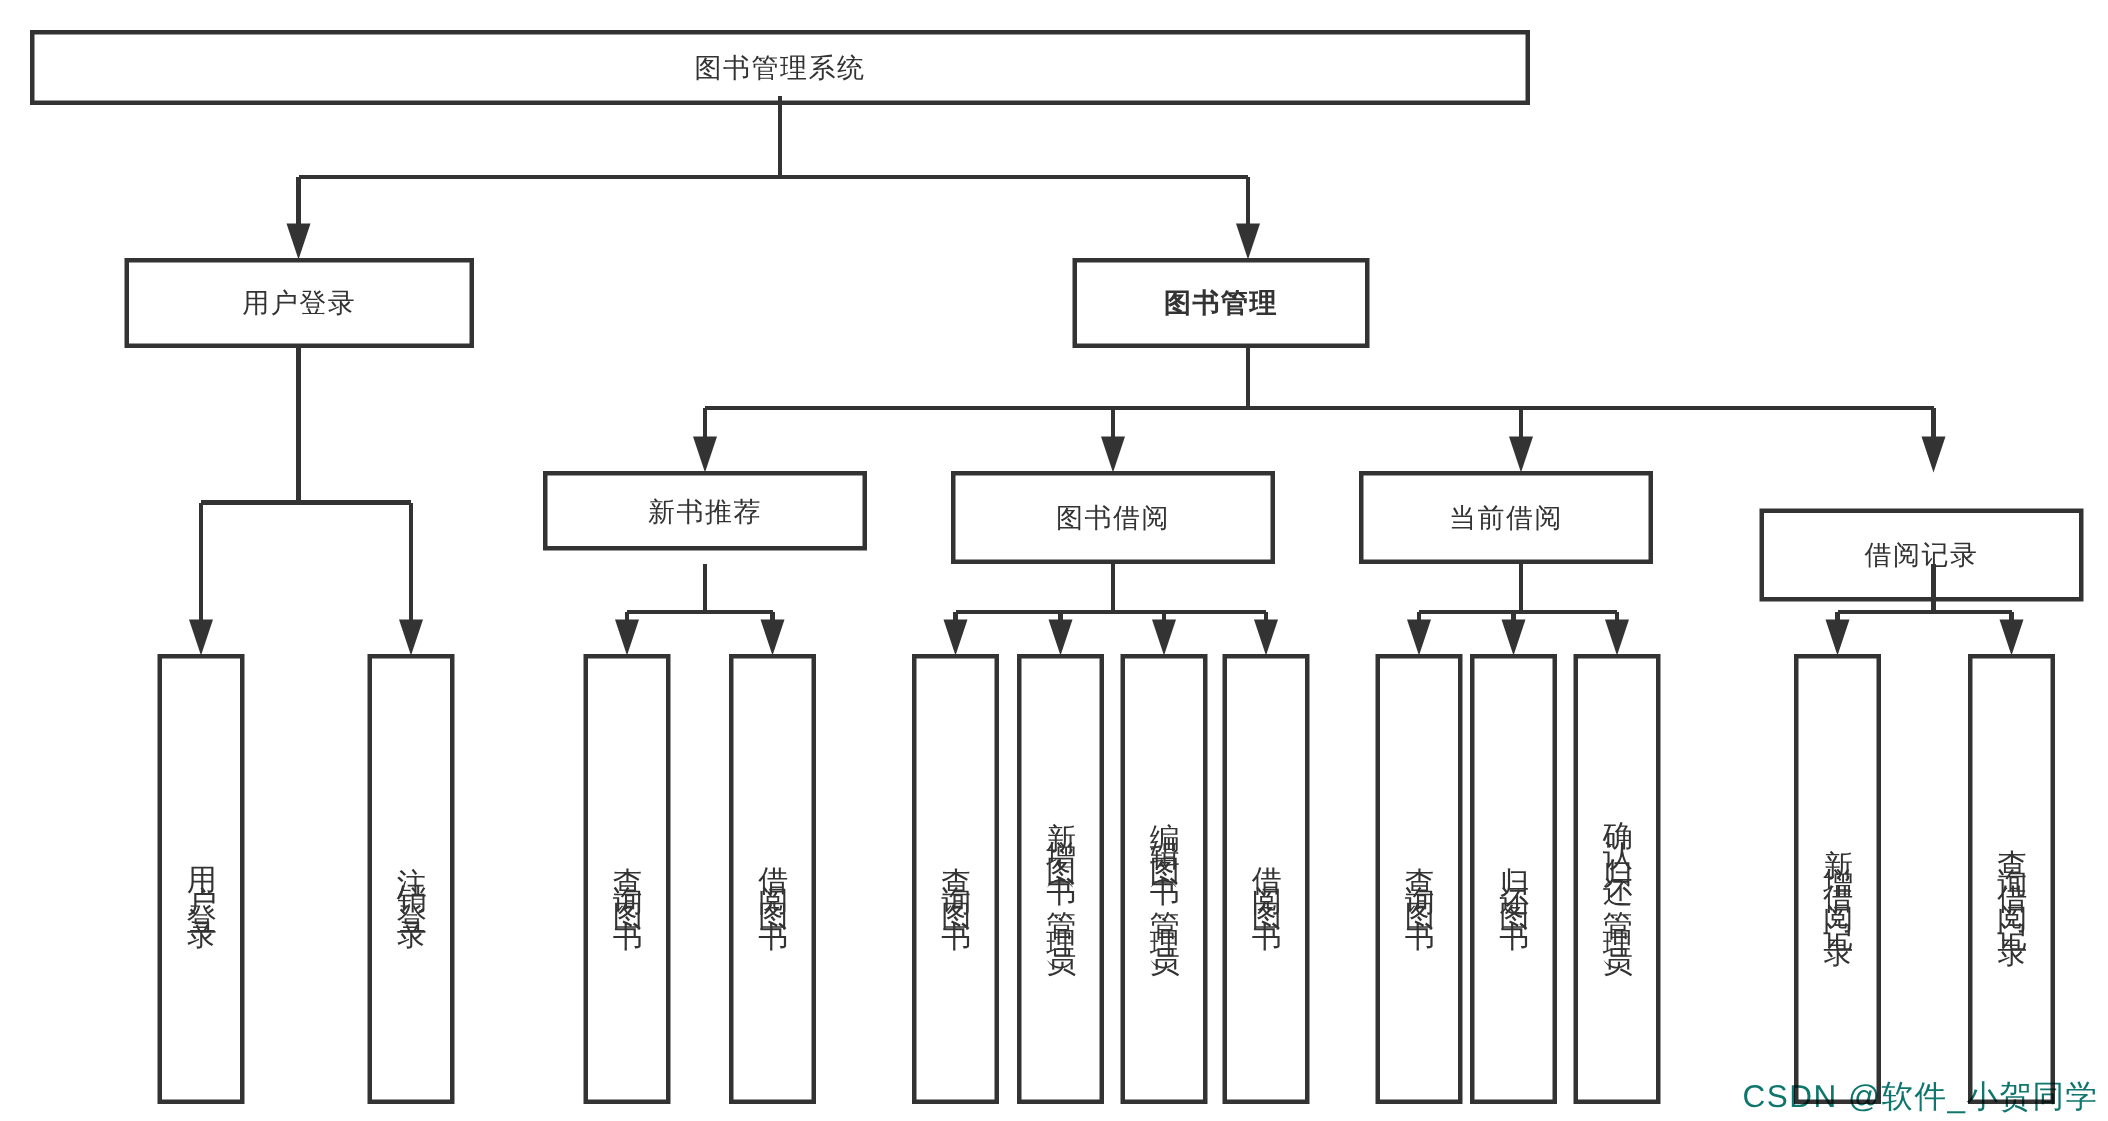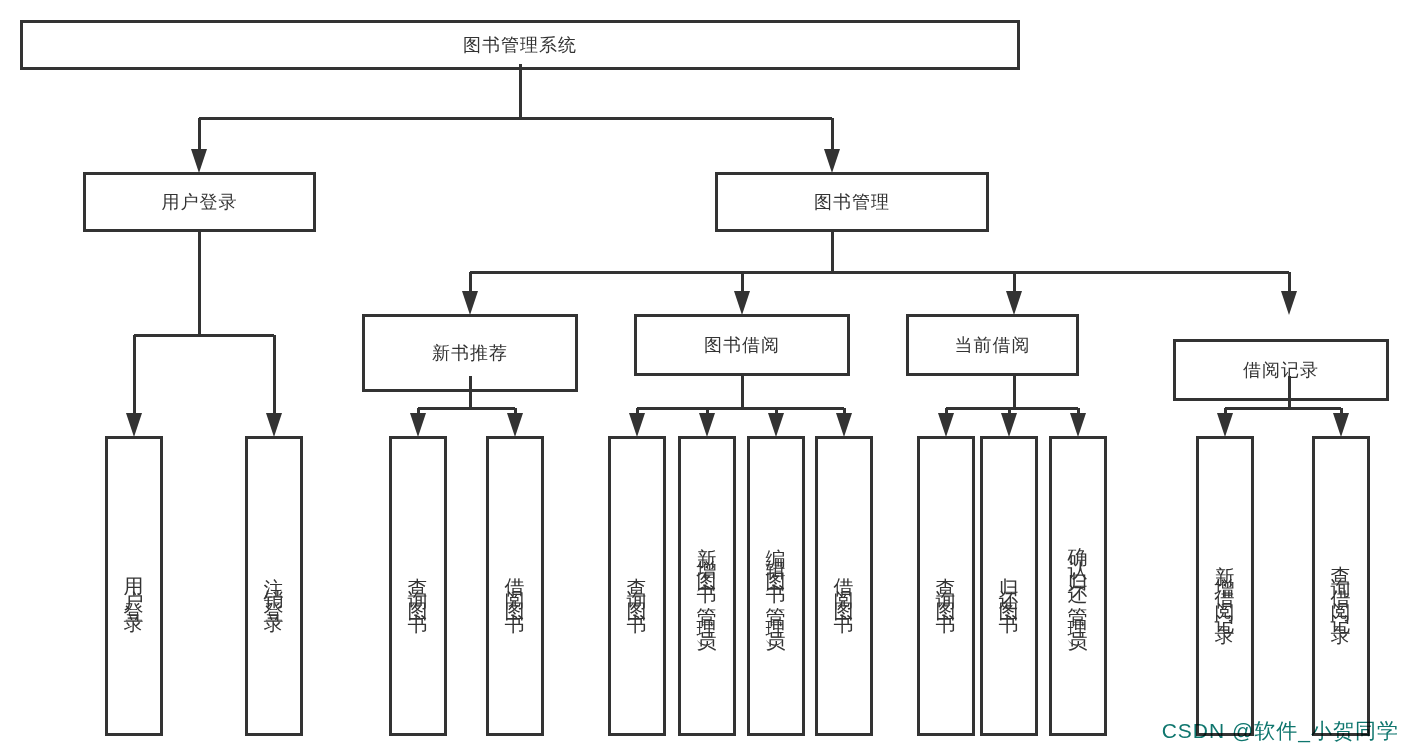--- a/index.html
+++ b/index.html
@@ -9,24 +9,24 @@
   }
   .box {
     position:absolute; box-sizing:border-box; background:#ffffff;
     border:3px solid #333333; color:#333333;
     display:flex; align-items:center; justify-content:center;
     z-index:1;
   }
   .hbox span { font-size:18px; letter-spacing:1px; }
   .root  { left:20px;  top:20px;  width:1000px; height:50px; }
   .lv2a  { left:83px;  top:172px; width:233px;  height:60px; }
-  .lv2b  { left:715px; top:172px; width:274px;  height:60px; }
-  .g1 { left:362px;  top:314px; width:216px; height:78px; }
+  .lv2b  { left:715px; top:172px; width:198px;  height:60px;font-weight:bold; }
+  .g1 { left:362px;  top:314px; width:216px; height:53px; }
   .g2 { left:634px;  top:314px; width:216px; height:62px; }
-  .g3 { left:906px;  top:314px; width:173px; height:62px; }
+  .g3 { left:906px;  top:314px; width:196px; height:62px; }
   .g4 { left:1173px; top:314px; width:216px; height:62px;margin-top:25px; }
   .leaf { top:436px; width:58px; height:300px; }
   .leaf span {
     writing-mode:vertical-rl; text-orientation:mixed;
     font-size:20px; letter-spacing:12px; line-height:1; white-space:nowrap;
   }
   .l1 {left:105px;} .l2 {left:245px;}
   .l3 {left:389px;} .l4 {left:486px;}
   .l5 {left:608px;} .l6 {left:678px;} .l7 {left:747px;} .l8 {left:815px;}
   .l9 {left:917px;} .l10{left:980px;} .l11{left:1049px;}

